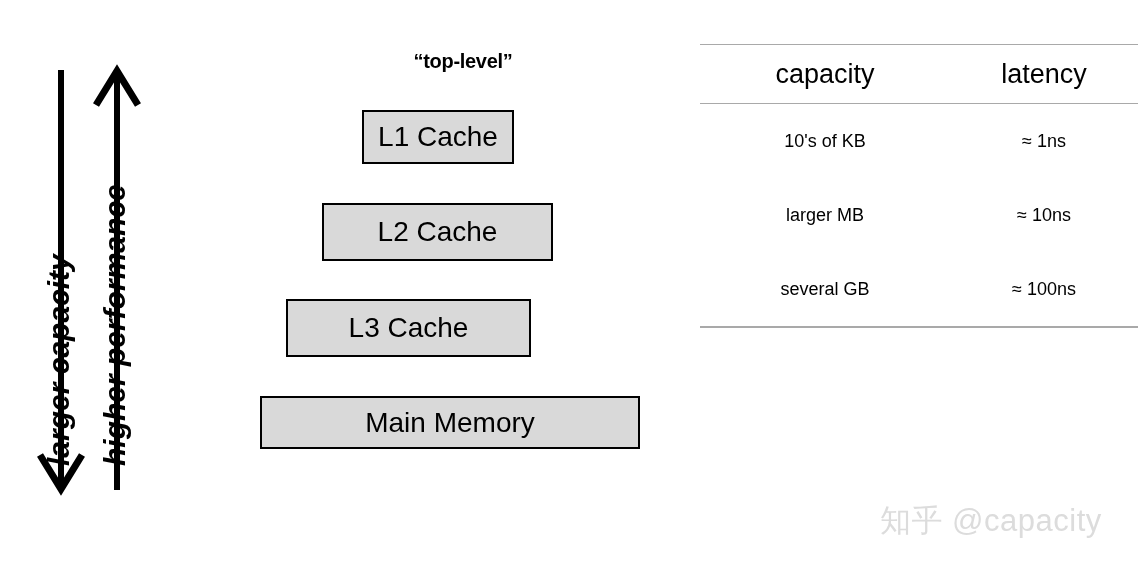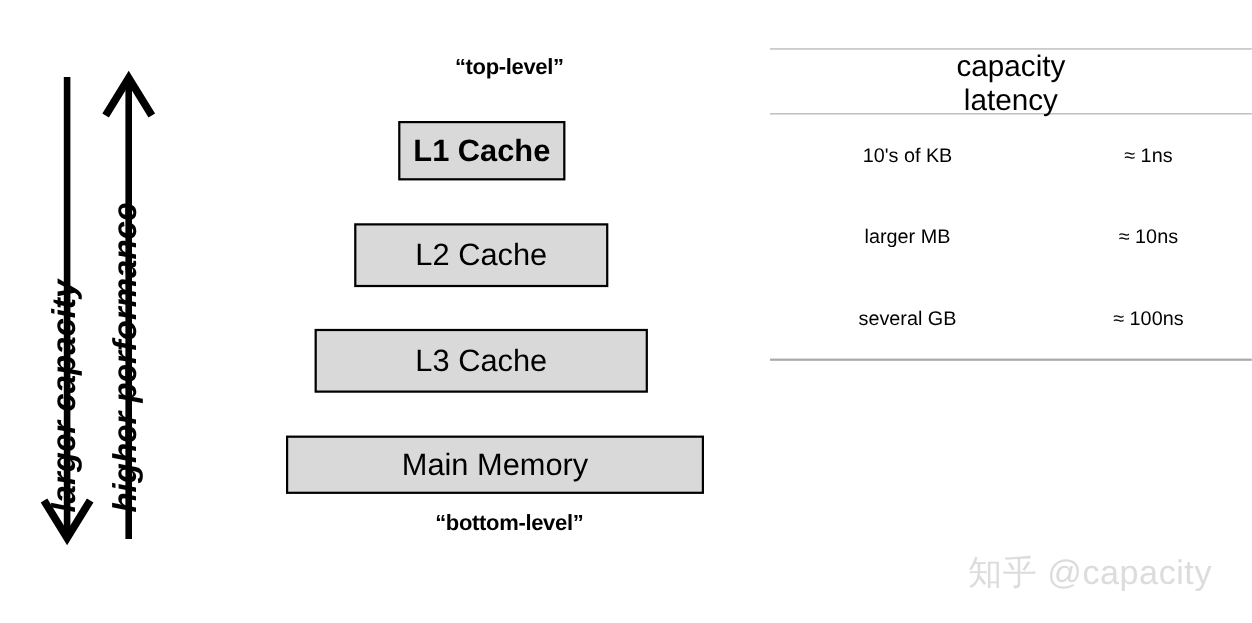--- a/index.html
+++ b/index.html
@@ -67,44 +67,44 @@
     background: #d9d9d9;
     border: 2.5px solid #000000;
     display: flex;
     align-items: center;
     justify-content: center;
     font-size: 28px;
     font-weight: 400;
     color: #000;
     white-space: nowrap;
   }
-  #box-l1 { left: 122px; top: 110px; width: 152px; height: 54px; font-weight: bold; }
+  #box-l1 { left: 122px; top: 110px; width: 152px; height: 54px; }
   #box-l2 { left:  82px; top: 203px; width: 231px; height: 58px; text-align: center; }
-  #box-l3 { left:  46px; top: 299px; width: 303px; height: 58px; }
+  #box-l3 { left:  46px; top: 299px; width: 245px; height: 58px; }
   #box-mm { left:   8px; top: 396px; width: 380px; height: 53px; margin-left: 12px; }
 
   
   .spec-table {
     position: absolute;
     left: 700px;
     top: 44px;
     width: 438px;
   }
   .rule {
     height: 0;
     border-top: 1.6px solid #a9a9a9;
     width: 100%;
   }
   .rule-bottom { border-top: 2px solid #a9a9a9; }
   .trow {
     display: flex;
     align-items: center;
     height: 74px;
   }
-  .trow.header { height: 58px; flex-direction: column; }
+  .trow.header { height: 58px; }
   .tcell {
     text-align: center;
     font-size: 18px;
     font-weight: 400;
     white-space: nowrap;
   }
   .tcell.capacity { width: 250px; }
   .tcell.latency  { width: 188px; }
   .trow.header .tcell { font-size: 27px; }
 
@@ -156,21 +156,20 @@
     </div>
 
     <div class="level-box" id="box-l3">
       <span>L3 Cache</span>
     </div>
 
     <div class="level-box" id="box-mm">
       <span>Main Memory</span>
     </div>
 
-    <div class="cap-label" id="bottom-level-label">“bottom-level”</div>
   </div>
 
   <div class="spec-table">
 
     <div class="rule"></div>
 
     <div class="trow header">
       <div class="tcell capacity">capacity</div>
       <div class="tcell latency">latency</div>
     </div>

